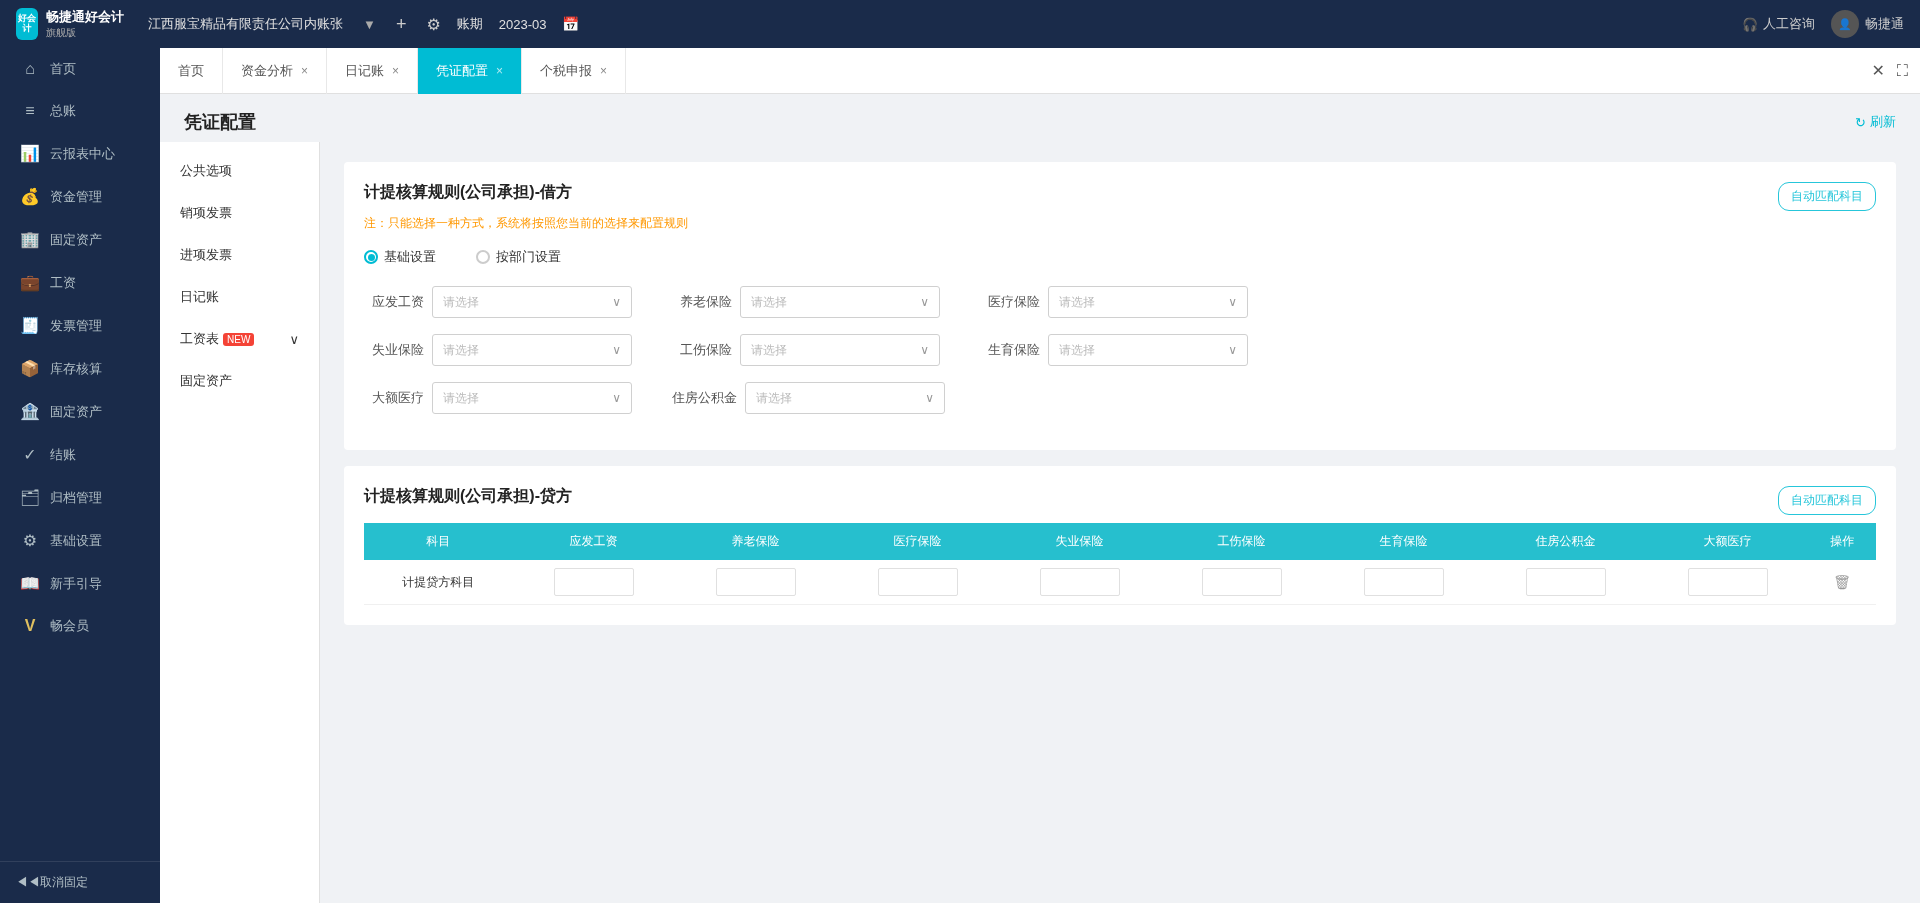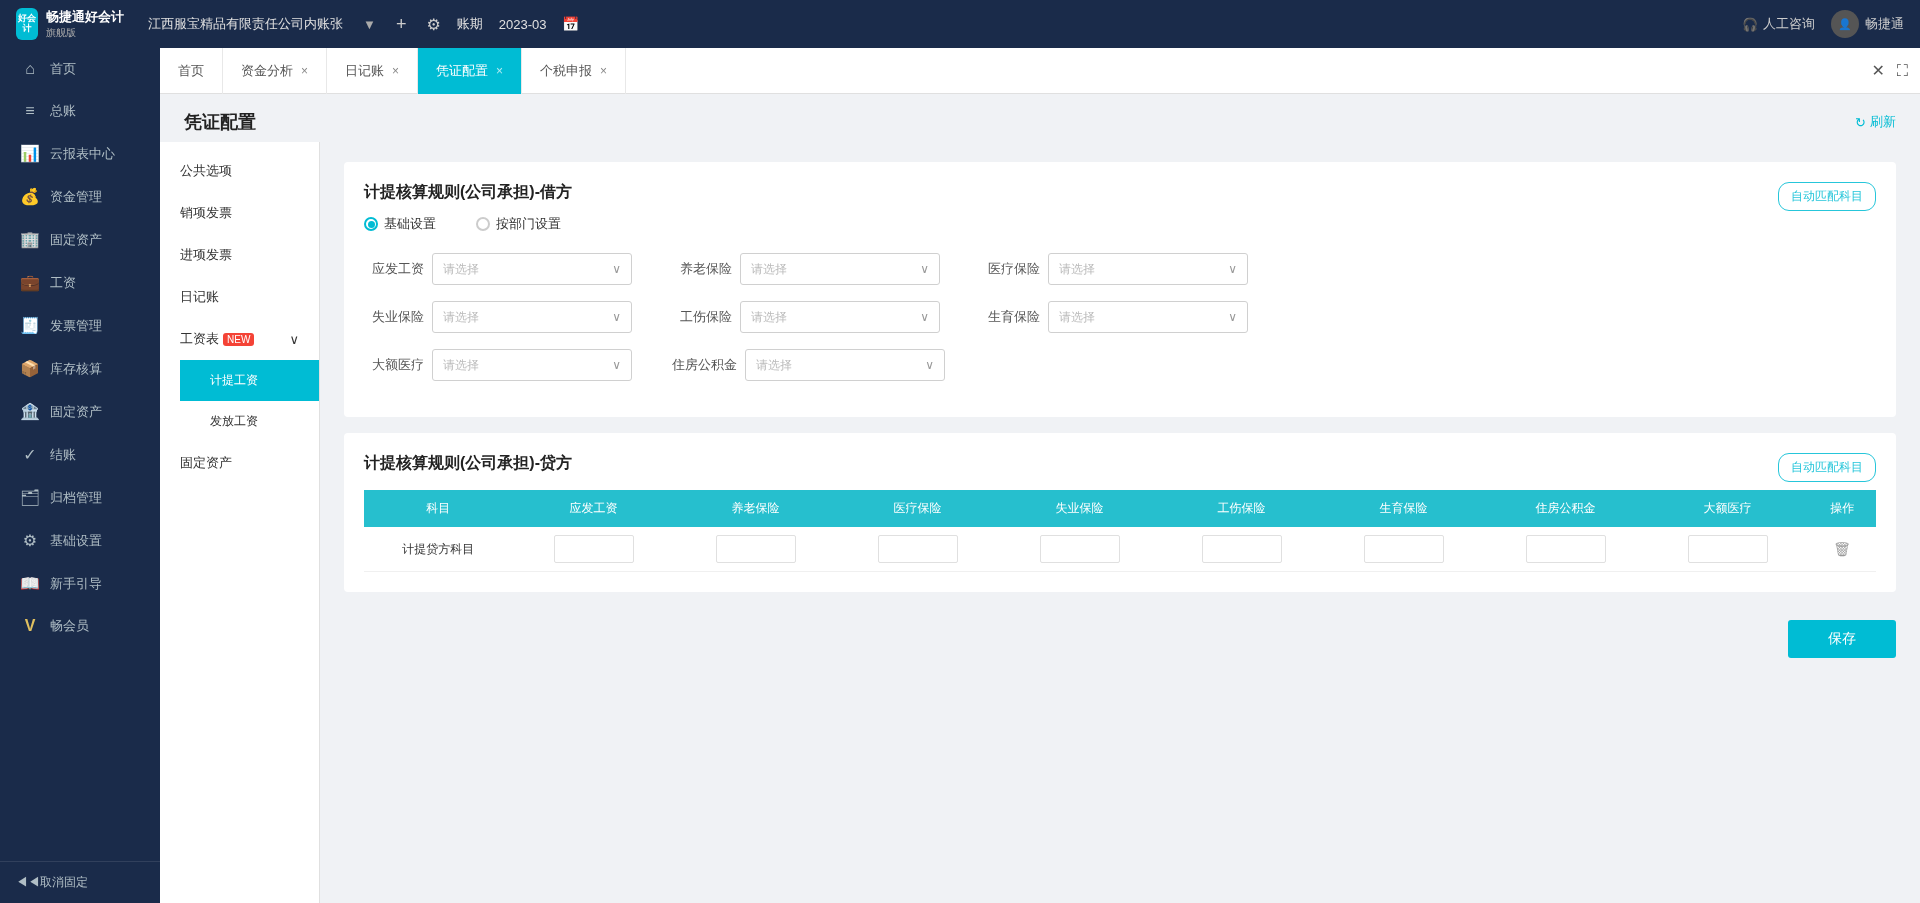--- a/index.html
+++ b/index.html
@@ -244,34 +244,31 @@
         <div class="left-menu">
           <div class="left-menu-item">公共选项</div>
           <div class="left-menu-item">销项发票</div>
           <div class="left-menu-item">进项发票</div>
           <div class="left-menu-item">日记账</div>
           <div class="left-menu-item has-children">
             <span>工资表</span>
             <span class="new-badge">NEW</span>
             <span style="margin-left:auto;">∨</span>
           </div>
-          <div class="left-menu-sub">
-            <div class="left-menu-item active">计提工资</div>
-            <div class="left-menu-item">发放工资</div>
-          </div>
           <div class="left-menu-item">固定资产</div>
         </div>
 
         <div class="content-panel">
 
           <div class="section-card">
             <div class="section-header-row">
               <span class="section-title">计提核算规则(公司承担)-借方</span>
               <button class="auto-match-btn">自动匹配科目</button>
             </div>
+            <div class="section-note">注：只能选择一种方式，系统将按照您当前的选择来配置规则</div>
 
             <div class="radio-group">
               <div class="radio-item">
                 <div class="radio-circle checked"></div>
                 <span>基础设置</span>
               </div>
               <div class="radio-item">
                 <div class="radio-circle"></div>
                 <span>按部门设置</span>
               </div>
@@ -376,21 +373,18 @@
                   <td><input class="input-cell" type="text" value="" style=""></td>
                   <td><input class="input-cell" type="text" value="" style=""></td>
                   <td>
                     <button class="delete-btn">🗑</button>
                   </td>
                 </tr>
               </tbody>
             </table>
           </div>
 
-          <div style="display:flex; justify-content:flex-end; padding: 12px 0 60px;">
-            <button class="save-btn" style="background:#00bcd4; color:#fff; border:none; border-radius:3px; padding:10px 40px; font-size:14px; cursor:pointer;">保存</button>
-          </div>
 
         </div>
       </div>
     </div>
   </div>
 </div>
 
 </body></html>

